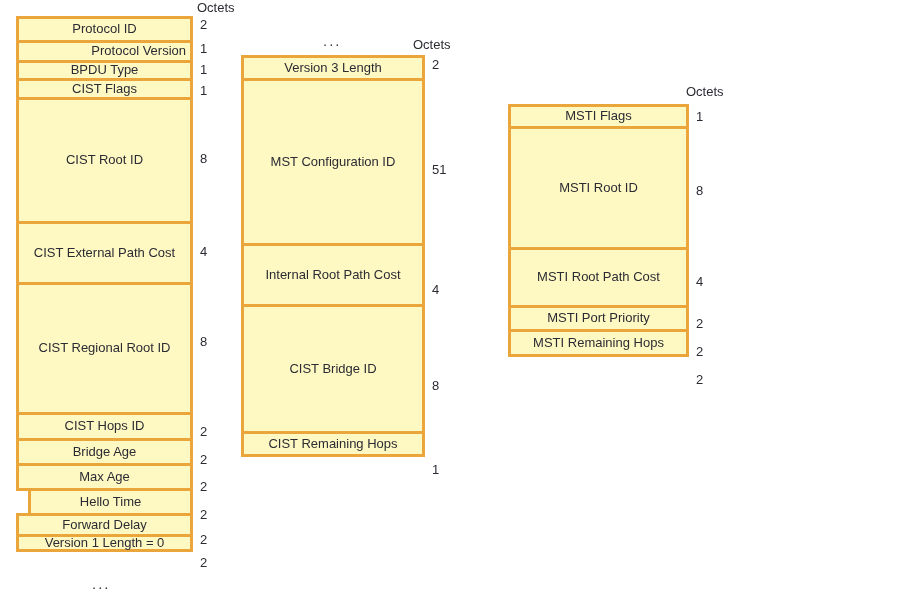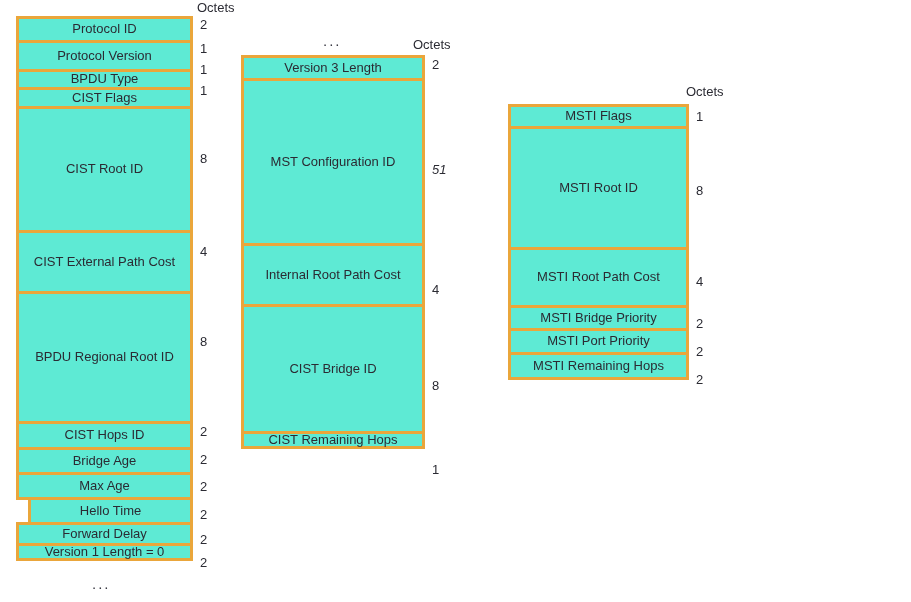--- a/index.html
+++ b/index.html
@@ -46,21 +46,21 @@
   .stack {
     position: absolute;
     left: 0;
     top: 0;
   }
 
   .field {
     position: relative;
     box-sizing: border-box;
     border: 3px solid #eaa63b;
-    background: #5eead4;
+    background: #fef9c3;
     margin-top: -3px;
     display: flex;
     align-items: center;
     justify-content: center;
   }
   .field:first-child { margin-top: 0; }
 
   .field-label {
     font-size: 13px;
     color: #2b2b33;
@@ -85,37 +85,37 @@
 <div class="diagram">
 
   <div class="column" style="left:16px; top:16px; width:210px;">
 
     <div class="octets-label" style="left:181px; top:-15px;">Octets</div>
 
     <div class="stack" style="width:177px;">
       <div class="field" style="height:27px;">
         <span class="field-label">Protocol ID</span>
       </div>
-      <div class="field" style="height:32px;">
+      <div class="field" style="height:23px;justify-content:flex-end;">
         <span class="field-label">Protocol Version</span>
       </div>
       <div class="field" style="height:21px;">
         <span class="field-label">BPDU Type</span>
       </div>
       <div class="field" style="height:22px;">
         <span class="field-label">CIST Flags</span>
       </div>
       <div class="field" style="height:127px;">
         <span class="field-label">CIST Root ID</span>
       </div>
       <div class="field" style="height:64px;">
         <span class="field-label">CIST External Path Cost</span>
       </div>
       <div class="field" style="height:133px;">
-        <span class="field-label">BPDU Regional Root ID</span>
+        <span class="field-label">CIST Regional Root ID</span>
       </div>
       <div class="field" style="height:29px;">
         <span class="field-label">CIST Hops ID</span>
       </div>
       <div class="field" style="height:28px;">
         <span class="field-label">Bridge Age</span>
       </div>
       <div class="field" style="height:28px;">
         <span class="field-label">Max Age</span>
       </div>
@@ -159,48 +159,45 @@
       </div>
       <div class="field" style="height:168px;">
         <span class="field-label">MST Configuration ID</span>
       </div>
       <div class="field" style="height:64px;">
         <span class="field-label">Internal Root Path Cost</span>
       </div>
       <div class="field" style="height:130px;">
         <span class="field-label">CIST Bridge ID</span>
       </div>
-      <div class="field" style="height:18px;">
+      <div class="field" style="height:26px;">
         <span class="field-label">CIST Remaining Hops</span>
       </div>
     </div>
 
     <div class="octet" style="left:191px; top:3px;">2</div>
-    <div class="octet" style="left:191px; top:108px;font-style:italic;">51</div>
+    <div class="octet" style="left:191px; top:108px;">51</div>
     <div class="octet" style="left:191px; top:228px;">4</div>
     <div class="octet" style="left:191px; top:324px;">8</div>
     <div class="octet" style="left:191px; top:408px;">1</div>
   </div>
 
   <div class="column" style="left:508px; top:104px; width:215px;">
 
     <div class="octets-label" style="left:178px; top:-19px;">Octets</div>
 
     <div class="stack" style="width:181px;">
       <div class="field" style="height:25px;">
         <span class="field-label">MSTI Flags</span>
       </div>
       <div class="field" style="height:124px;">
         <span class="field-label">MSTI Root ID</span>
       </div>
       <div class="field" style="height:61px;">
         <span class="field-label">MSTI Root Path Cost</span>
-      </div>
-      <div class="field" style="height:26px;">
-        <span class="field-label">MSTI Bridge Priority</span>
       </div>
       <div class="field" style="height:27px;">
         <span class="field-label">MSTI Port Priority</span>
       </div>
       <div class="field" style="height:28px;">
         <span class="field-label">MSTI Remaining Hops</span>
       </div>
     </div>
 
     <div class="octet" style="left:188px; top:6px;">1</div>

